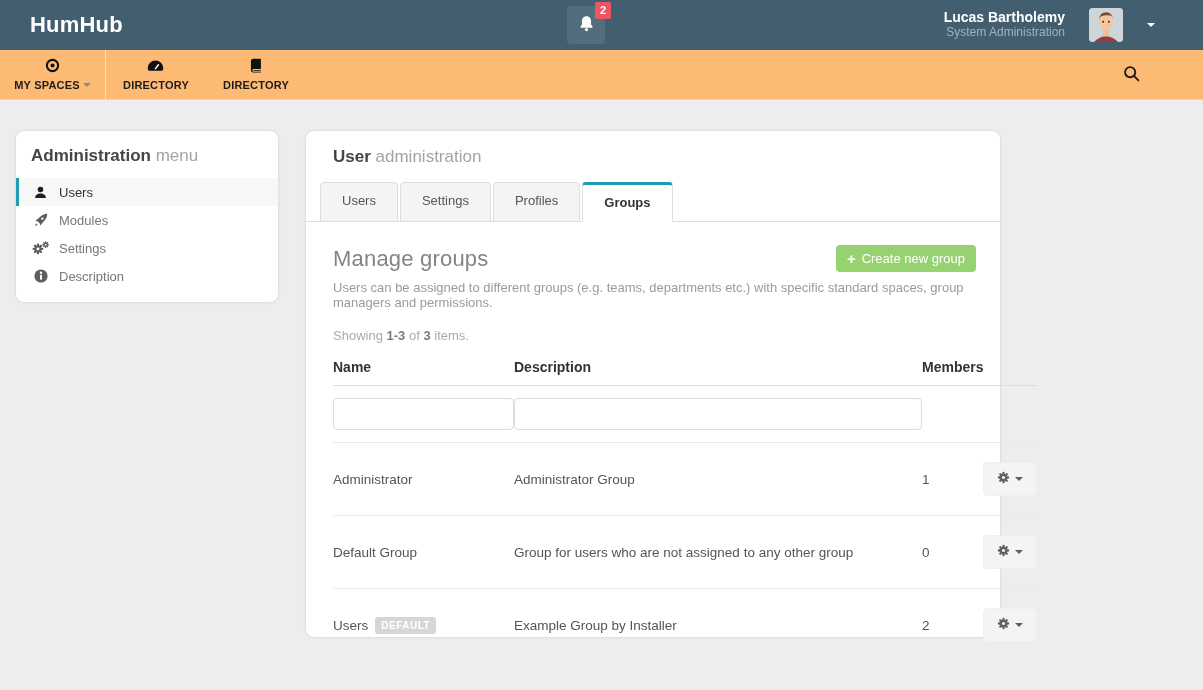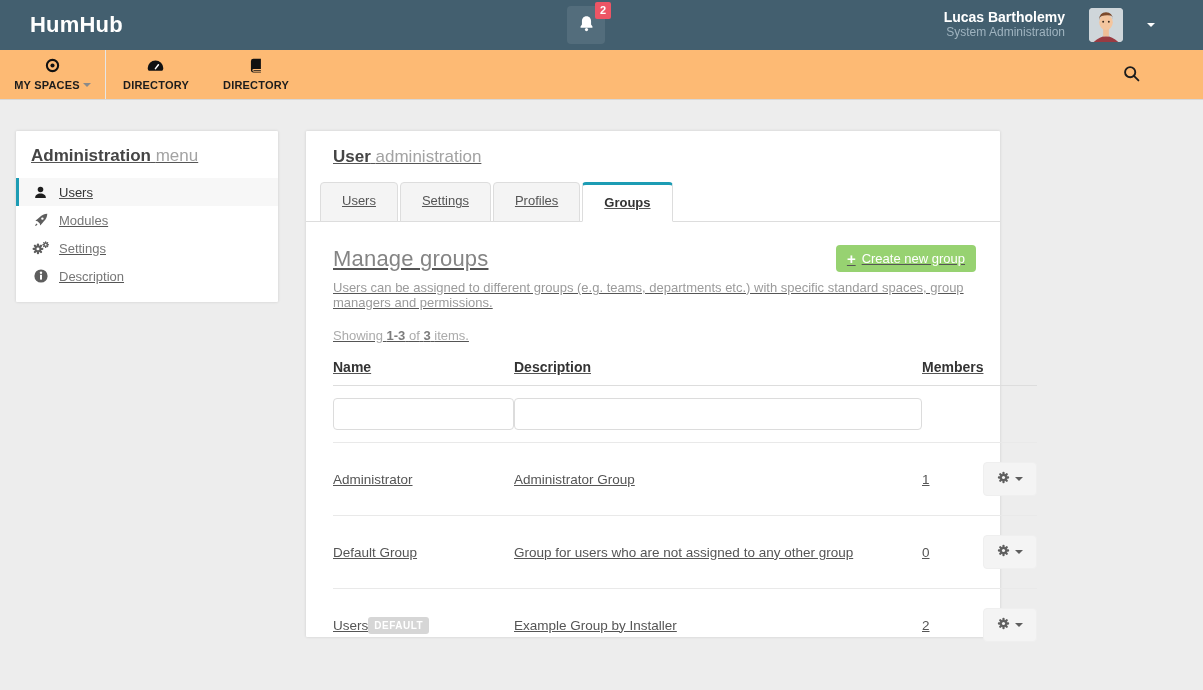--- a/index.html
+++ b/index.html
@@ -64,23 +64,22 @@
   .nav-label { font-size:11px; font-weight:bold; letter-spacing:.2px; white-space:nowrap; }
   .nav-label .caret { color:#8a8a8a; margin-left:3px; vertical-align:2px; }
   .nav-icon { height:15px; display:flex; align-items:flex-end; }
   .search-btn {
     position:absolute; right:52px; top:0; height:50px; width:40px;
     display:flex; align-items:center; justify-content:center; cursor:pointer;
   }
 
   
   .card {
-    position:absolute; background:#fff; border-radius:1px;
+    position:absolute; background:#fff; border-radius:8px;
     box-shadow:0 0 3px rgba(0,0,0,.14);
-    text-decoration:underline;
   }
   .sidebar-card { left:16px; top:131px; width:262px; padding-bottom:12px; }
   .card-title { padding:15px 15px 12px; font-size:17px; color:#454545; }
   .card-title b { font-weight:bold; }
   .title-light { color:#a3a3a3; font-weight:normal; }
 
   .menu-item {
     display:flex; align-items:center; height:28px;
     padding:0 15px 0 12px; border-left:3px solid transparent;
     font-size:13px; color:#777; cursor:pointer;
@@ -141,21 +140,21 @@
   .cell-actions { text-align:right; }
   .btn-actions {
     width:54px; height:34px; background:#f4f4f4; border:1px solid #efefef;
     border-radius:4px; cursor:pointer;
     display:inline-flex; align-items:center; justify-content:center; gap:5px;
     color:#5e5e5e;
   }
   .default-badge {
     display:inline-block; background:#d6d6d6; color:#fff;
     font-size:10px; font-weight:bold; letter-spacing:.5px;
-    padding:3px 6px; border-radius:3px; vertical-align:1px;
+    padding:3px 6px; border-radius:3px; margin-left:7px; vertical-align:1px;
   }
   .default-badge:empty { display:none; }
 </style>
 </head>
 <body>
 
 <div class="topbar">
   <div class="brand">HumHub</div>
 
   <div class="bell-wrap">

